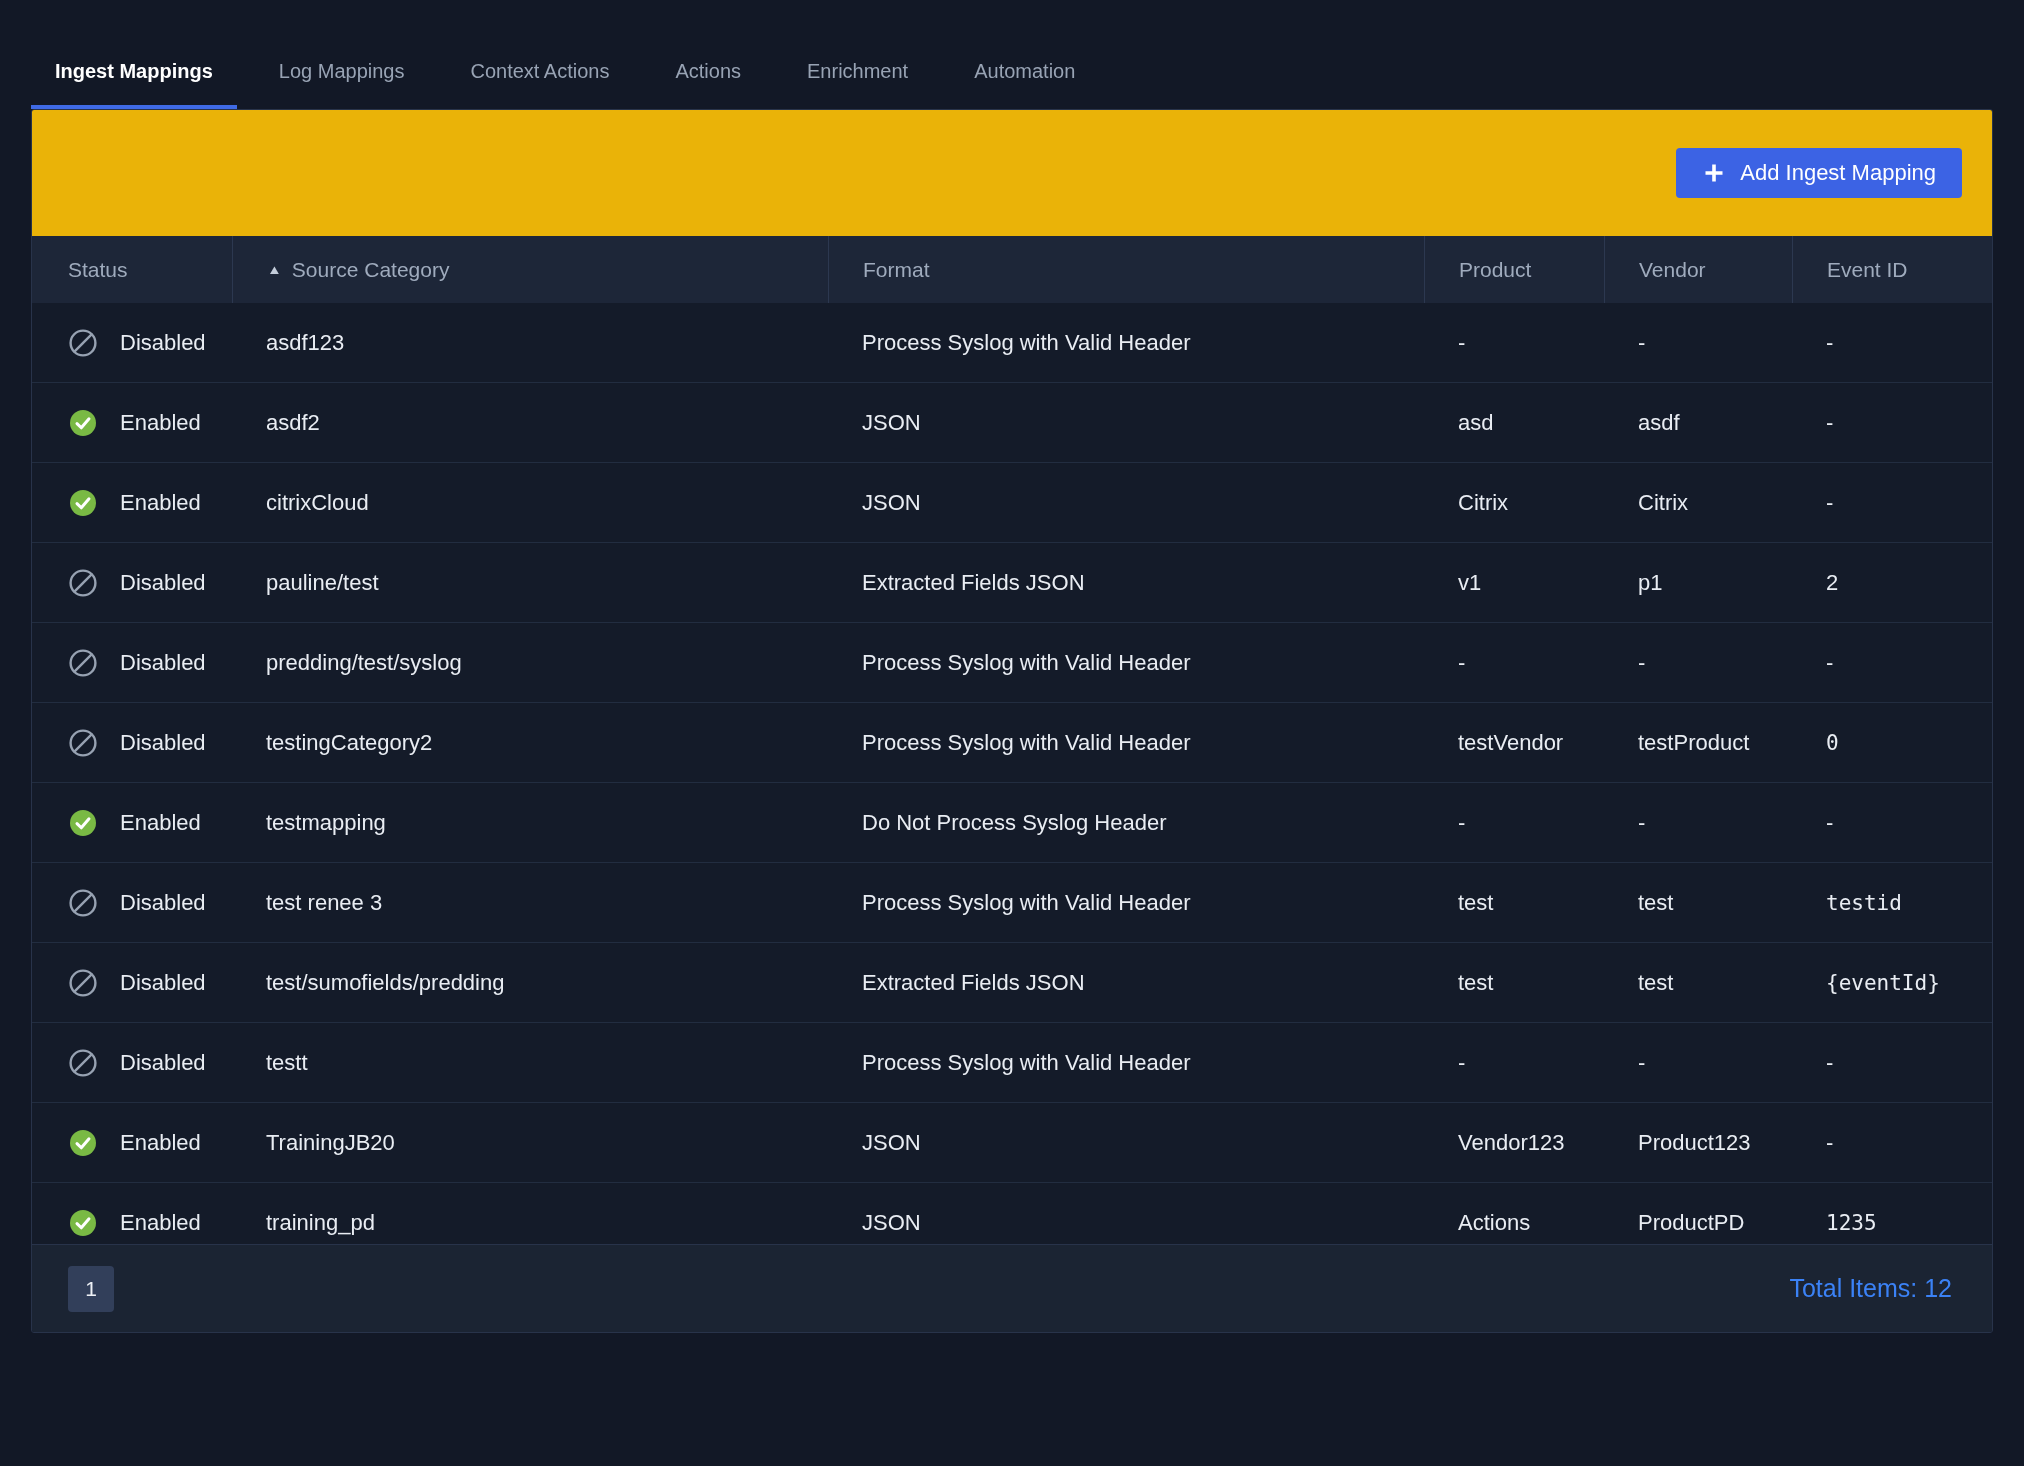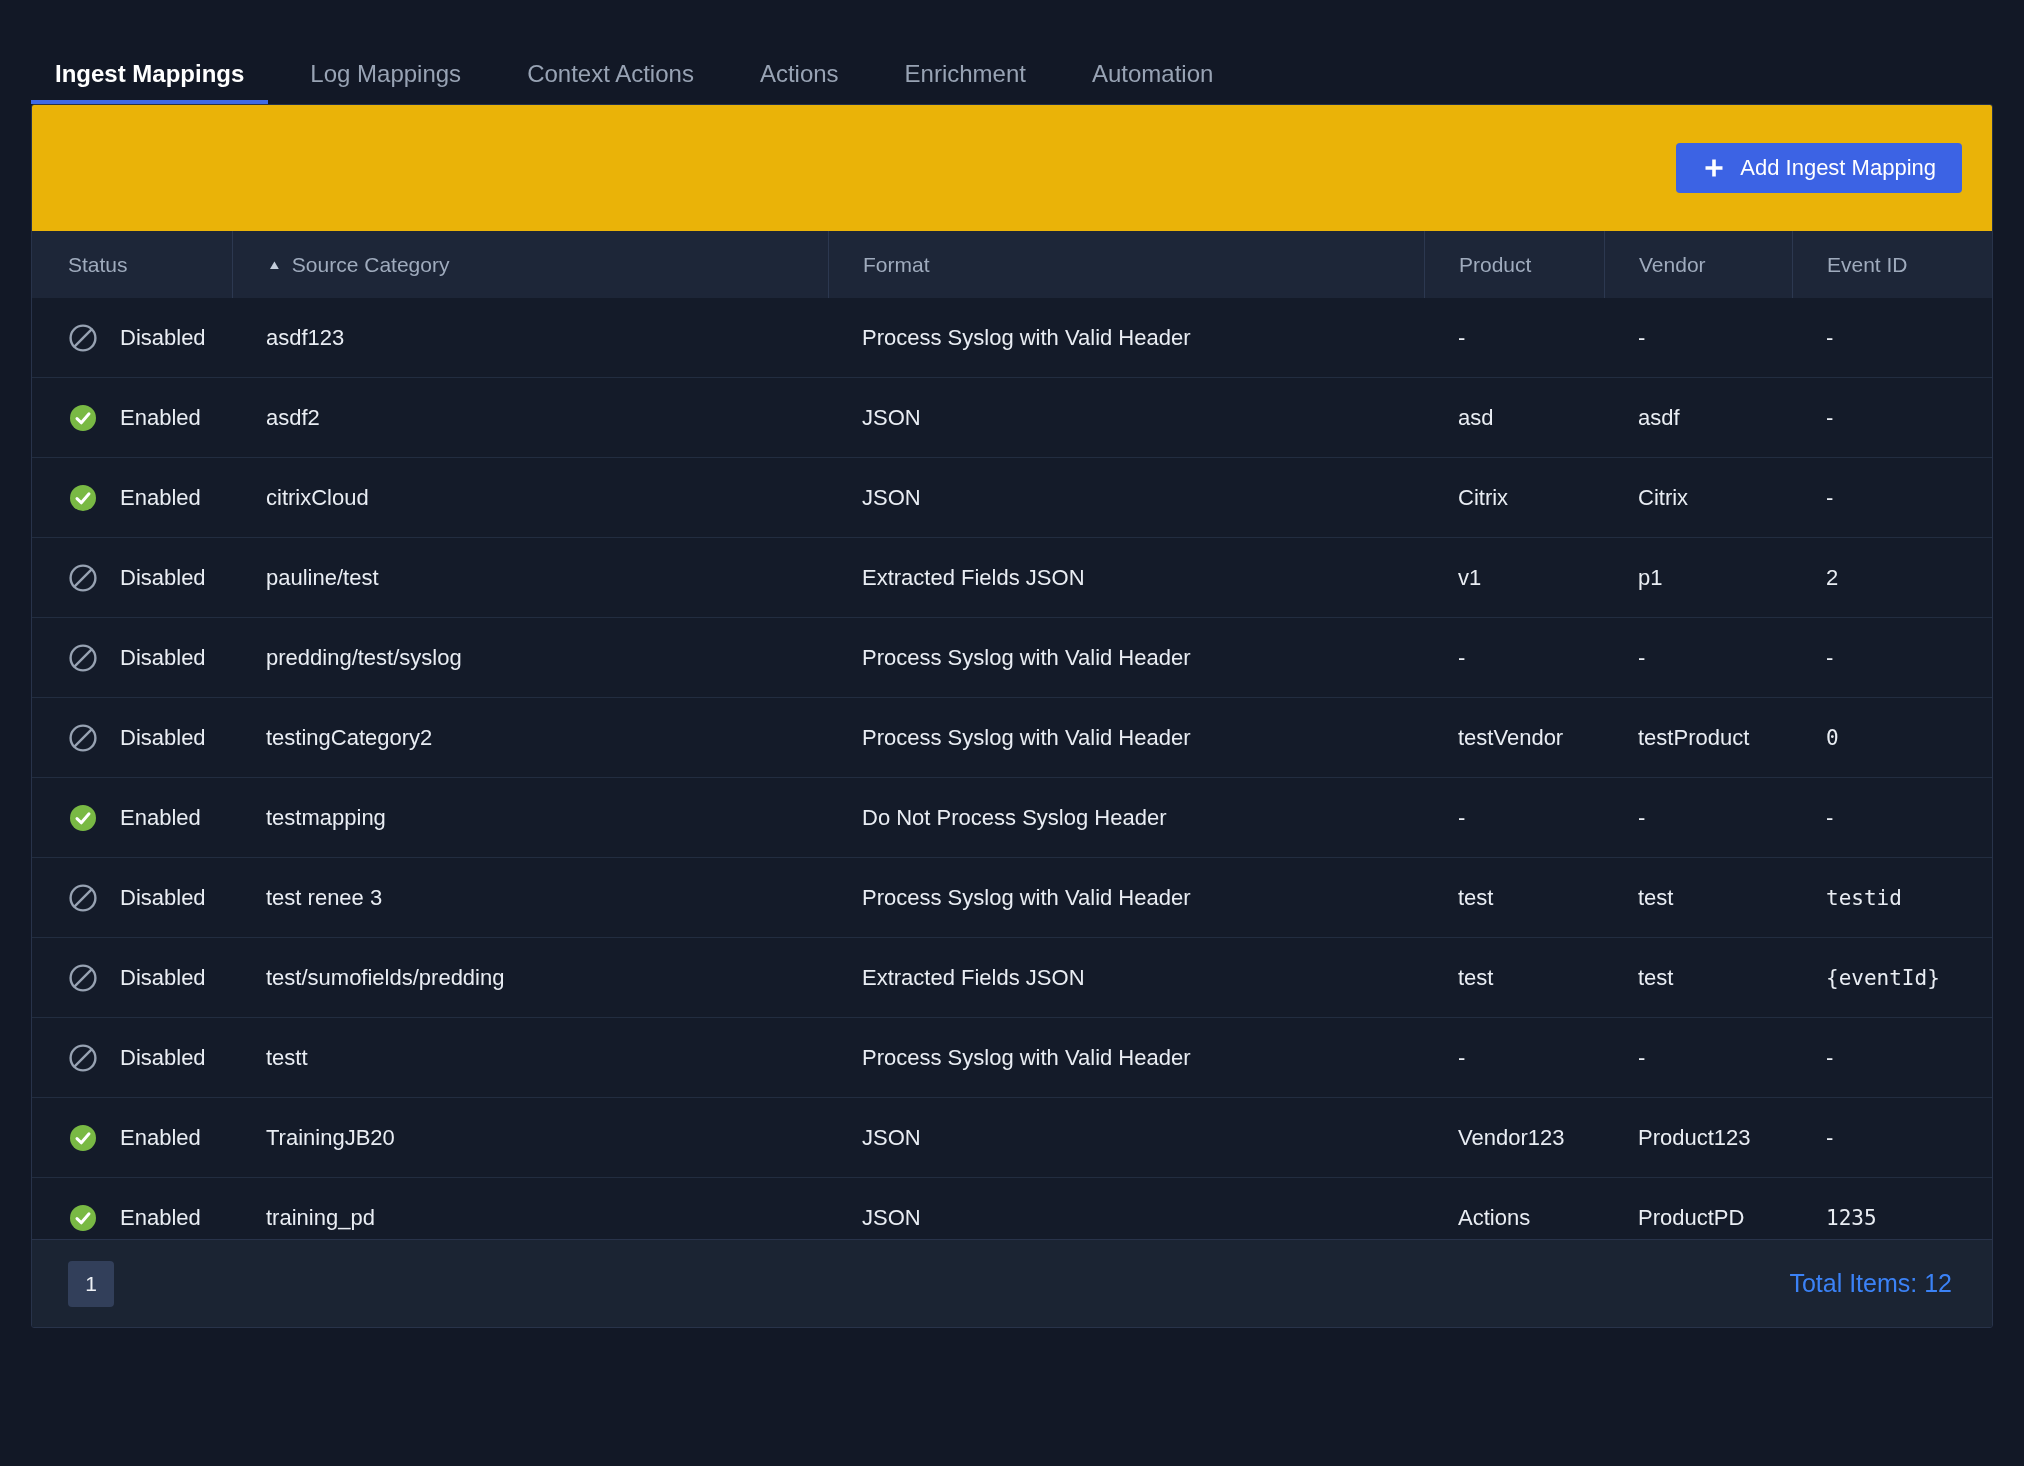--- a/index.html
+++ b/index.html
@@ -19,23 +19,23 @@
     font-size: 44px;
     line-height: 50px;
     font-weight: 500;
     color: #f4f6f9;
     letter-spacing: 0.2px;
   }
 
   
   .tabs { display: flex; gap: 18px; margin-top: 60px; align-items: flex-end; }
   .tab {
-    font-size: 24px;
+    font-size: 20px;
     color: #98a3b4;
-    padding: 0 24px 12px;
+    padding: 0 24px 22px;
     border-bottom: 4px solid transparent;
     cursor: pointer;
     white-space: nowrap;
   }
   .tab.active {
     color: #ffffff;
     font-weight: 700;
     border-bottom-color: #3f6ae5;
   }
 

